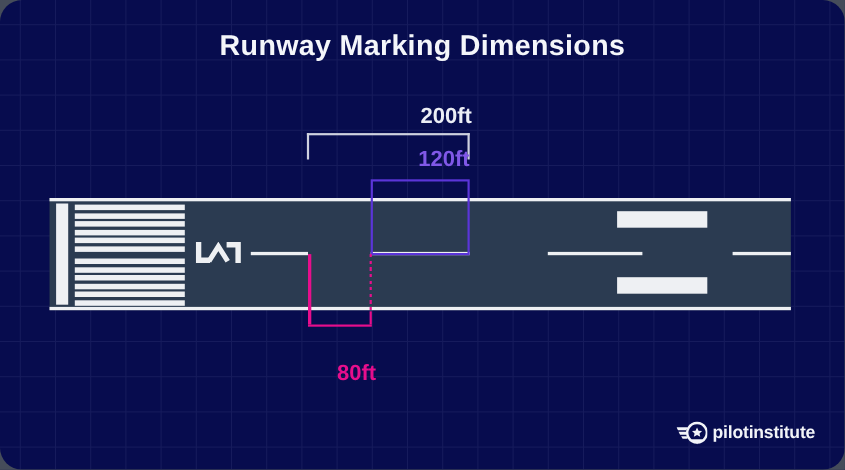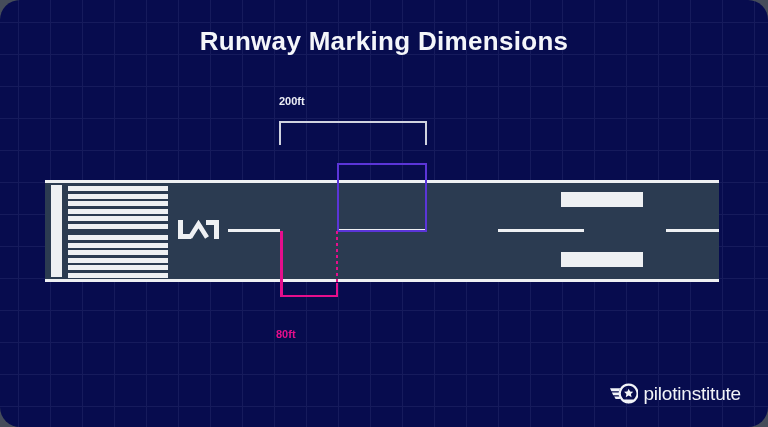--- a/index.html
+++ b/index.html
@@ -30,37 +30,37 @@
   .aim{left:561px;width:82px;height:15px;background:var(--white,#eef0f3);}
   .aim.top{top:192px;} .aim.bot{top:252px;}
   .designator{left:178px;top:220px;}
   
   .bracket200{
     left:279px;top:121px;width:148px;height:24px;
     border-top:2px solid var(--dimwhite,#cfd2df);
     border-left:2px solid var(--dimwhite,#cfd2df);
     border-right:2px solid var(--dimwhite,#cfd2df);
   }
-  .lbl{font-size:11px;font-weight:600;text-align:left;}
+  .lbl{font-size:20px;font-weight:600;text-align:right;}
   .lbl200{left:279px;top:95px;width:150px;color:#eceef5;}
   .box120{
     left:337px;top:163px;width:90px;height:69px;
     border:2.5px solid var(--purple,#5b35d8);
   }
   .lbl120{left:337px;top:134px;width:90px;color:var(--purpleLbl,#8058e8);}
   .m-line{position:absolute;background:var(--magenta,#e60e8c);}
   .m-left{left:280px;top:231px;width:2.5px;height:64px;}
   .m-right-dot{left:335.5px;top:231px;width:2.5px;height:52px;
     background:repeating-linear-gradient(180deg,var(--magenta,#e60e8c) 0 3px,transparent 3px 6px);}
   .m-right-solid{left:335.5px;top:283px;width:2.5px;height:12px;}
   .m-bottom{left:280px;top:294.5px;width:58px;height:2.5px;}
   .lbl80{left:276px;top:308px;width:66px;color:var(--magenta,#e60e8c);font-weight:700;margin-top:20px;}
   
   .logo{right:27px;bottom:22px;display:flex;align-items:center;gap:5px;}
-  .logo-text{color:#f2f4f8;font-size:19px;font-weight:400;letter-spacing:-.2px;}
+  .logo-text{color:#f2f4f8;font-size:16px;font-weight:700;letter-spacing:-.2px;}
 </style>
 </head>
 <body>
 
 <div class="card">
 
   <div class="abs title">Runway Marking Dimensions</div>
 
   <div class="abs lbl lbl200">200ft</div>
   <div class="abs bracket200"></div>
@@ -91,20 +91,21 @@
   <div id="dashes">
       <div class="c-dash" style="left: 228px; width: 52px;"></div>
       <div class="c-dash" style="left: 337px; width: 90px;"></div>
       <div class="c-dash" style="left: 498px; width: 86px;"></div>
       <div class="c-dash" style="left: 666px; width: 53px;"></div>
     </div>
 
   <div class="abs aim top"></div>
   <div class="abs aim bot"></div>
 
+  <div class="abs lbl lbl120">120ft</div>
   <div class="abs box120"></div>
 
   <div class="m-line m-left"></div>
   <div class="m-line m-right-dot"></div>
   <div class="m-line m-right-solid"></div>
   <div class="m-line m-bottom"></div>
   <div class="abs lbl lbl80">80ft</div>
 
   <div class="abs logo">
     <svg width="28" height="23" viewBox="0 0 30 24">

